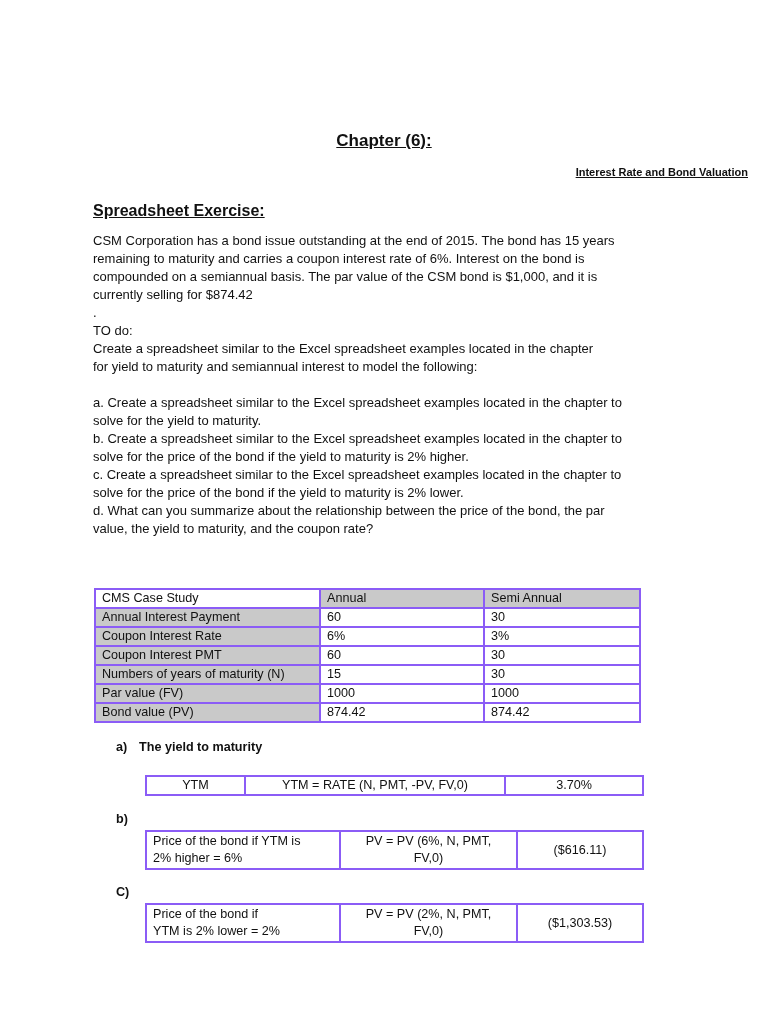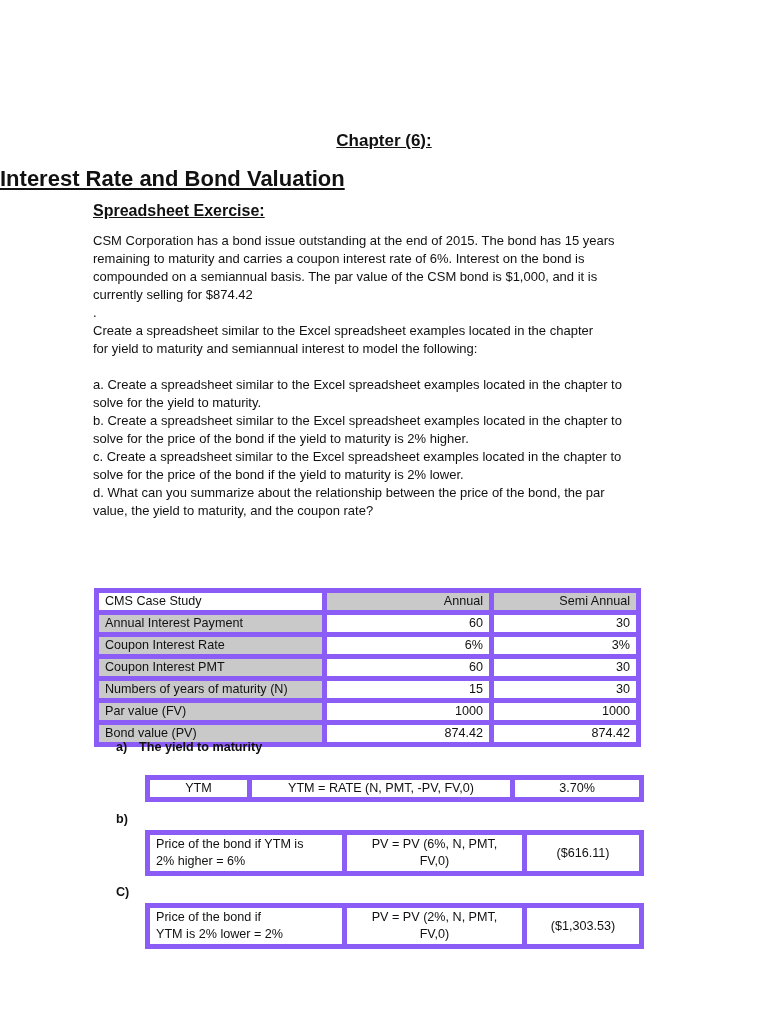--- a/index.html
+++ b/index.html
@@ -6,37 +6,37 @@
     body {
       width: 768px; height: 1024px; position: relative; overflow: hidden;
       font-family: "Liberation Sans", "DejaVu Sans", sans-serif; color: #111;
     }
     .page { position: absolute; left: 0; top: 0; width: 768px; height: 1024px; margin-top: 42px; }
     .title1 {
       position: absolute; top: 89px; left: 0; width: 768px; text-align: center;
       font-size: 17px; font-weight: bold; text-decoration: underline;
     }
     .title2 {
-      position: absolute; top: 124px; left: 0; width: 748px; text-align: left;
-      font-size: 22px; font-weight: bold; text-decoration: underline;
+      position: absolute; top: 124px; left: 0; width: 748px; text-align: right;
+      font-size: 11px; font-weight: bold; text-decoration: underline;
     }
     .sect {
       position: absolute; top: 160px; left: 93px; font-size: 16px; font-weight: bold;
       text-decoration: underline;
     }
     .para {
       position: absolute; left: 93px; width: 580px; font-size: 13px; line-height: 18px;
     }
     .line { white-space: nowrap; }
     .label-bold { position: absolute; font-size: 12.6px; font-weight: bold; }
     table { border-collapse: collapse; position: absolute; font-size: 12.6px; }
-    td { border: 5px solid #8b5cf6; padding: 0 6px; height: 17px; line-height: 17px; }
+    td { border: 2px solid #8b5cf6; padding: 0 6px; height: 17px; line-height: 17px; }
     .t1 { left: 94px; top: 546px; width: 547px; }
     .t1 td.c0 { width: 211px; text-align: left; }
-    .t1 td.c1, .t1 td.c2 { text-align: right; }
+    .t1 td.c1, .t1 td.c2 { text-align: left; }
     .t1 td.c1 { width: 150px; }
     .shade { background: #c9c9c9; }
     .t2 { left: 145px; top: 733px; width: 499px; }
     .t2 td { text-align: center; }
     .t3, .t4 { left: 145px; width: 499px; }
     .t3 { top: 788px; }
     .t4 { top: 861px; }
     .t3 td, .t4 td { height: 36px; line-height: 17px; }
     .t3 td.c0, .t4 td.c0 { text-align: left; width: 180px; }
     .t3 td.c1, .t4 td.c1 { text-align: center; width: 163px; }
@@ -50,20 +50,21 @@
   <div class="title1">Chapter (6):</div>
   <div class="title2">Interest Rate and Bond Valuation</div>
   <div class="sect">Spreadsheet Exercise:</div>
 
   <div class="para" style="top:190px;">
     <div class="line">CSM Corporation has a bond issue outstanding at the end of 2015. The bond has 15 years</div>
     <div class="line">remaining to maturity and carries a coupon interest rate of 6%. Interest on the bond is</div>
     <div class="line">compounded on a semiannual basis. The par value of the CSM bond is $1,000, and it is</div>
     <div class="line">currently selling for $874.42</div>
     <div class="line">.</div>
+    <div class="line">TO do:</div>
     <div class="line">Create a spreadsheet similar to the Excel spreadsheet examples located in the chapter</div>
     <div class="line">for yield to maturity and semiannual interest to model the following:</div>
     <div class="line" style="height:18px;"></div>
     <div class="line">a. Create a spreadsheet similar to the Excel spreadsheet examples located in the chapter to</div>
     <div class="line">solve for the yield to maturity.</div>
     <div class="line">b. Create a spreadsheet similar to the Excel spreadsheet examples located in the chapter to</div>
     <div class="line">solve for the price of the bond if the yield to maturity is 2% higher.</div>
     <div class="line">c. Create a spreadsheet similar to the Excel spreadsheet examples located in the chapter to</div>
     <div class="line">solve for the price of the bond if the yield to maturity is 2% lower.</div>
     <div class="line">d. What can you summarize about the relationship between the price of the bond, the par</div>

